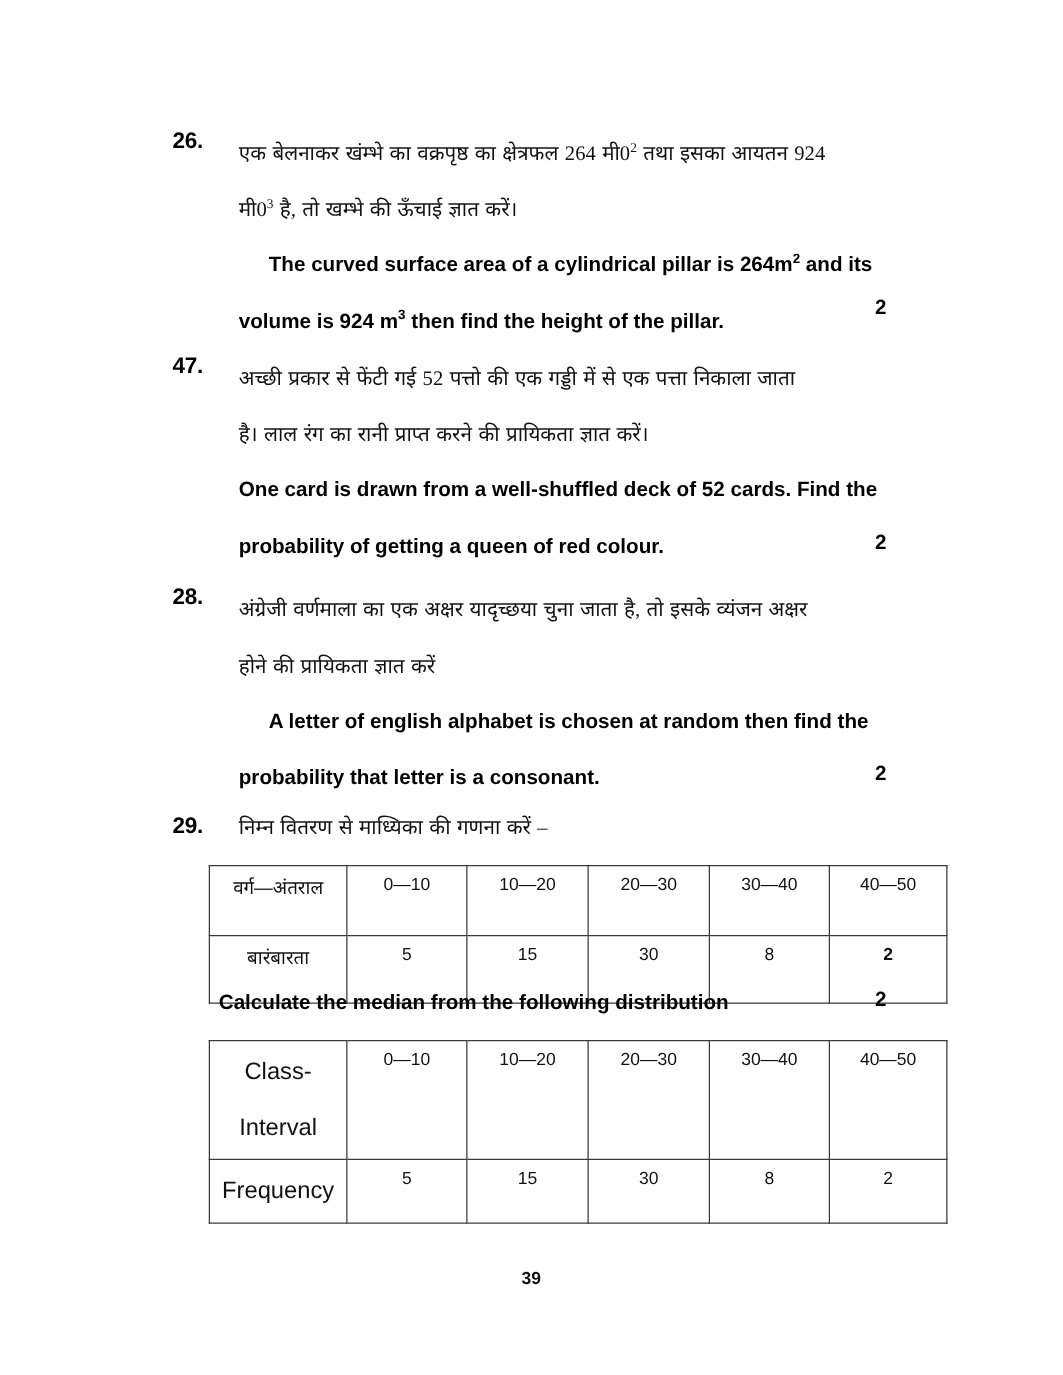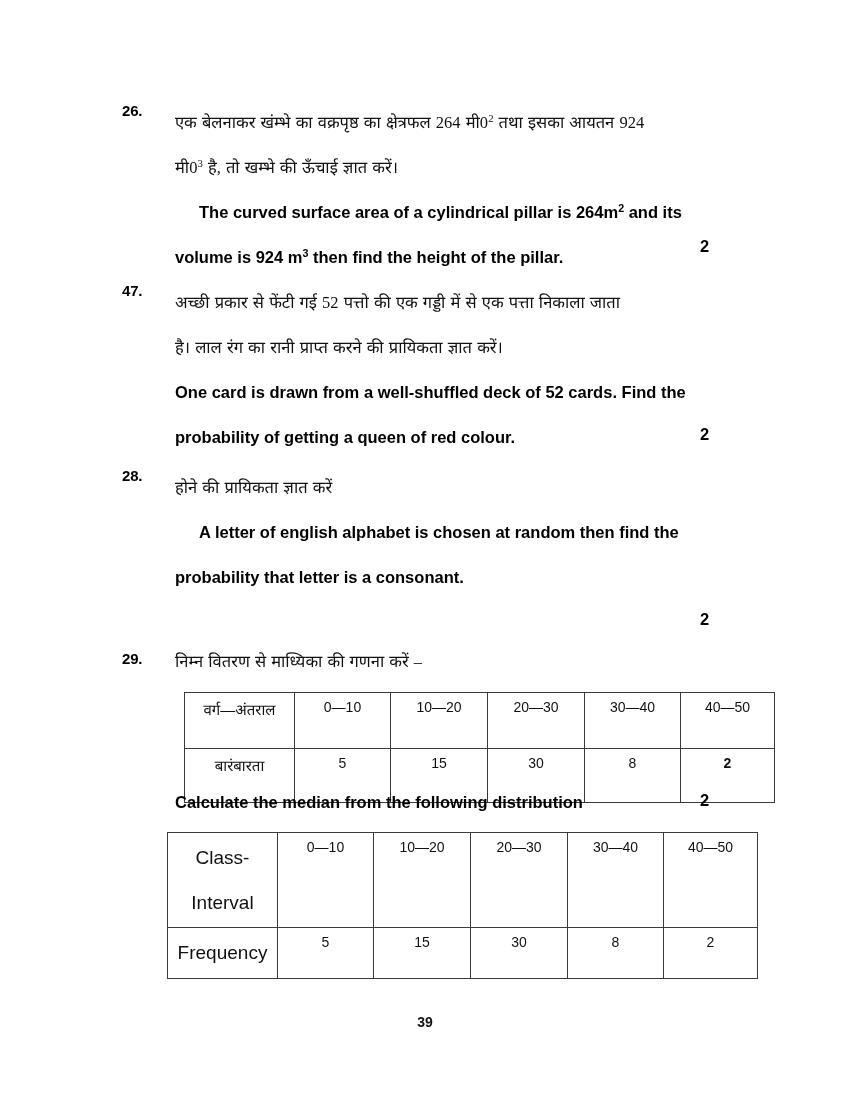--- a/index.html
+++ b/index.html
@@ -31,25 +31,26 @@
 
   .qrow {
     display: flex;
     align-items: flex-start;
   }
 
   .qnum {
     width: 53px;
     flex: 0 0 53px;
     font-family: "Liberation Sans", sans-serif;
-    font-size: 15px;
+    font-size: 18px;
     font-weight: 600;
     line-height: 1.0;
     padding-top: 3px;
     letter-spacing: -0.2px;
+    margin-left: 16px;
   }
 
   .qbody {
     flex: 1 1 auto;
     min-width: 0;
   }
 
   
   .hi {
     font-family: Liberation Serif, serif;
@@ -173,38 +174,39 @@
         <div class="en">probability of getting a queen of red colour.</div>
       </div>
     </div>
   </div>
   <div class="marks" style="left:700px; top:425px;">2</div>
 
   <div class="qblock" style="top:465px;">
     <div class="qrow">
       <div class="qnum">28.</div>
       <div class="qbody">
+        <div class="hi just">अंग्रेजी  वर्णमाला  का  एक  अक्षर  यादृच्छया  चुना  जाता  है,  तो  इसके  व्यंजन  अक्षर</div>
         <div class="hi">होने  की  प्रायिकता  ज्ञात  करें</div>
         <div class="en just">A  letter  of  english  alphabet  is  chosen  at  random  then  find  the</div>
         <div class="en">probability that letter is a consonant.</div>
       </div>
     </div>
   </div>
   <div class="marks" style="left:700px; top:610px;">2</div>
 
   <div class="qblock" style="top:648px;">
     <div class="qrow">
       <div class="qnum">29.</div>
       <div class="qbody">
         <div class="hi" style="line-height:28px;">निम्न  वितरण  से  माध्यिका  की  गणना  करें  –</div>
       </div>
     </div>
   </div>
 
-  <table class="dtable t1" style="left:184px; top:692px; width:590px;">
+  <table class="dtable t1" style="left:167px; top:692px; width:590px;">
     <colgroup>
       <col style="width:110px">
       <col style="width:96px">
       <col style="width:97px">
       <col style="width:97px">
       <col style="width:96px">
       <col style="width:94px">
     </colgroup>
     <tbody>
       <tr>

